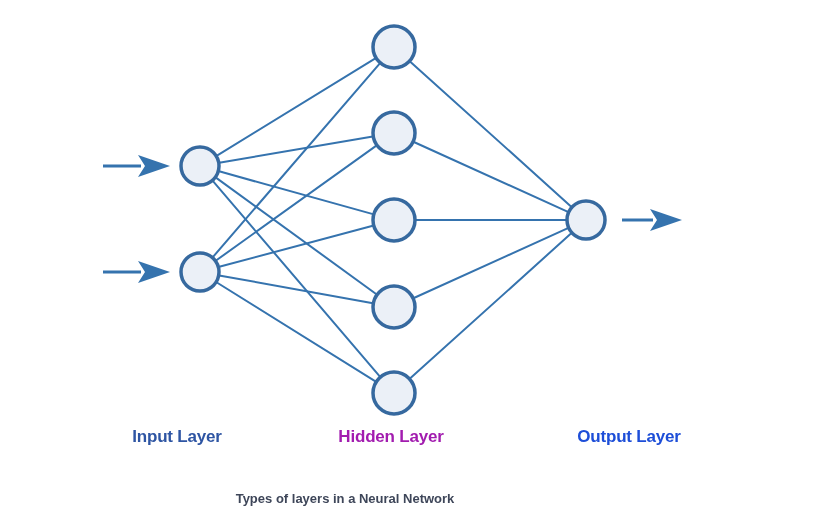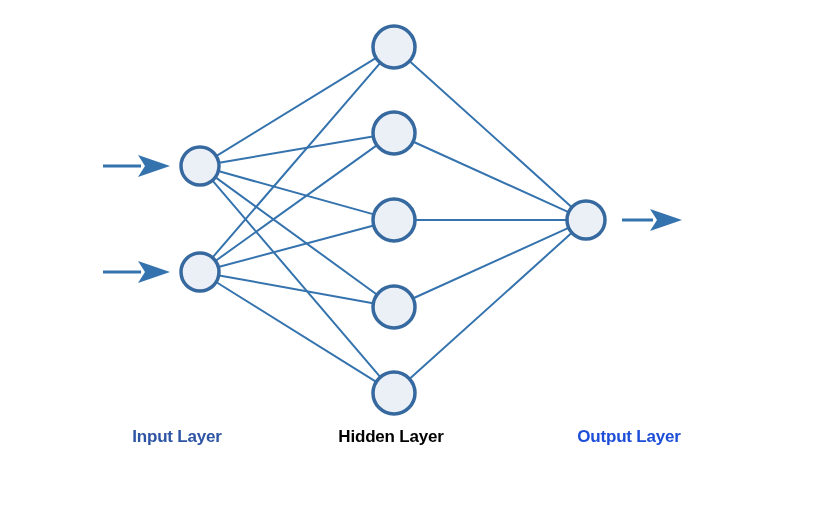--- a/index.html
+++ b/index.html
@@ -95,18 +95,19 @@
         <circle cx="394" cy="133" r="21" fill="#EBF0F7" stroke="#36699F" stroke-width="3.5"></circle>
         <circle cx="394" cy="220" r="21" fill="#EBF0F7" stroke="#36699F" stroke-width="3.5"></circle>
         <circle cx="394" cy="307" r="21" fill="#EBF0F7" stroke="#36699F" stroke-width="3.5"></circle>
         <circle cx="394" cy="393" r="21" fill="#EBF0F7" stroke="#36699F" stroke-width="3.5"></circle>
         <circle cx="586" cy="220" r="19" fill="#EBF0F7" stroke="#36699F" stroke-width="3.5"></circle>
       </g>
   </svg>
 
   <div class="layer-label" id="label-input" style="left: 177px; top: 427px; color: rgb(46, 85, 163);">Input Layer</div>
 
-  <div class="layer-label" id="label-hidden" style="left: 391px; top: 427px; color: #000000; text-align: center;">Hidden Layer</div>
+  <div class="layer-label" id="label-hidden" style="left: 391px; top: 427px; color: #a21caf; text-align: center;">Hidden Layer</div>
 
   <div class="layer-label" id="label-output" style="left: 629px; top: 427px; color: #1d4ed8;">Output Layer</div>
 
+  <div id="caption" style="color: rgb(62, 70, 89);">Types of layers in a Neural Network</div>
 
 </div>
 
 </body></html>

